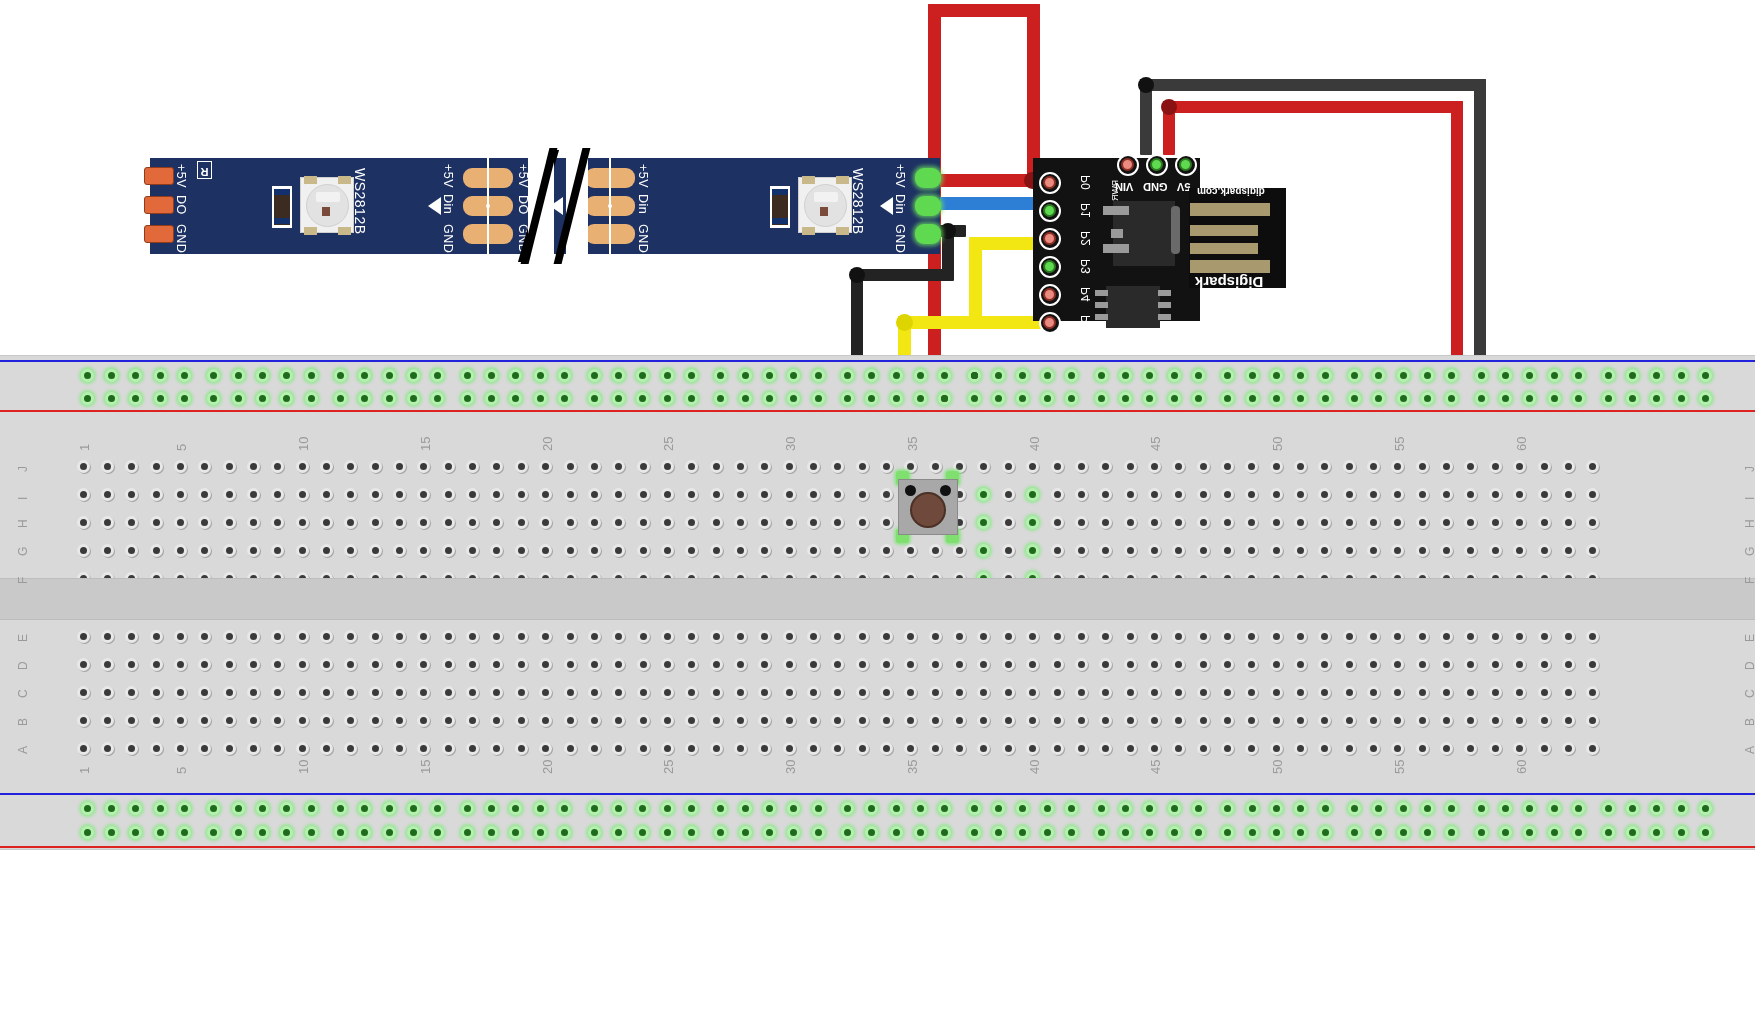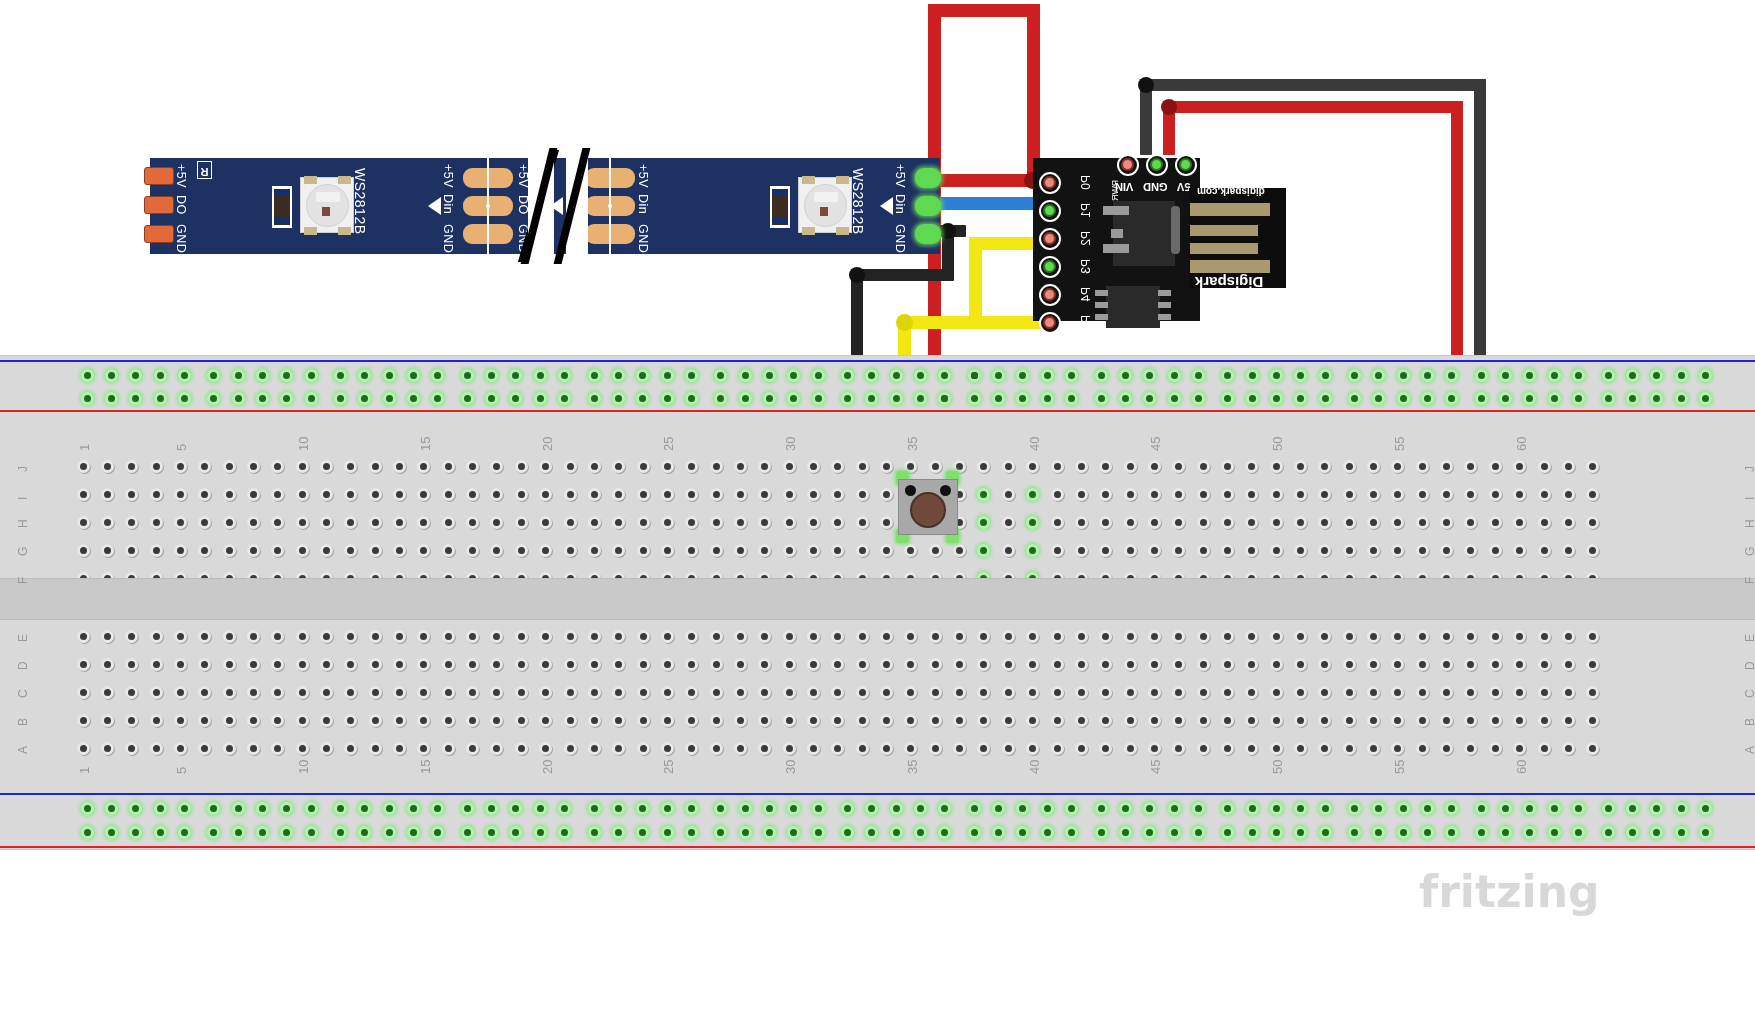--- a/index.html
+++ b/index.html
@@ -1393,15 +1393,14 @@
     <div class="btn-leg" style="left:0px; top:0px; width:13px; height:14px;"></div>
     <div class="btn-leg" style="left:50px; top:0px; width:13px; height:14px;"></div>
     <div class="btn-leg" style="left:0px; top:58px; width:13px; height:14px;"></div>
     <div class="btn-leg" style="left:50px; top:58px; width:13px; height:14px;"></div>
     <div class="btn-body" style="left:2px; top:8px; width:60px; height:56px;"></div>
     <div class="btn-screw" style="left:9px; top:14px;"></div>
     <div class="btn-screw" style="left:44px; top:14px;"></div>
     <div class="btn-cap" style="left:14px; top:21px; width:36px; height:36px;"></div>
   </div>
 
-  <div class="fritzing-logo" style="left:1419px; top:866px;">fritzing</div>
 
 </div>
 
 </body></html>

